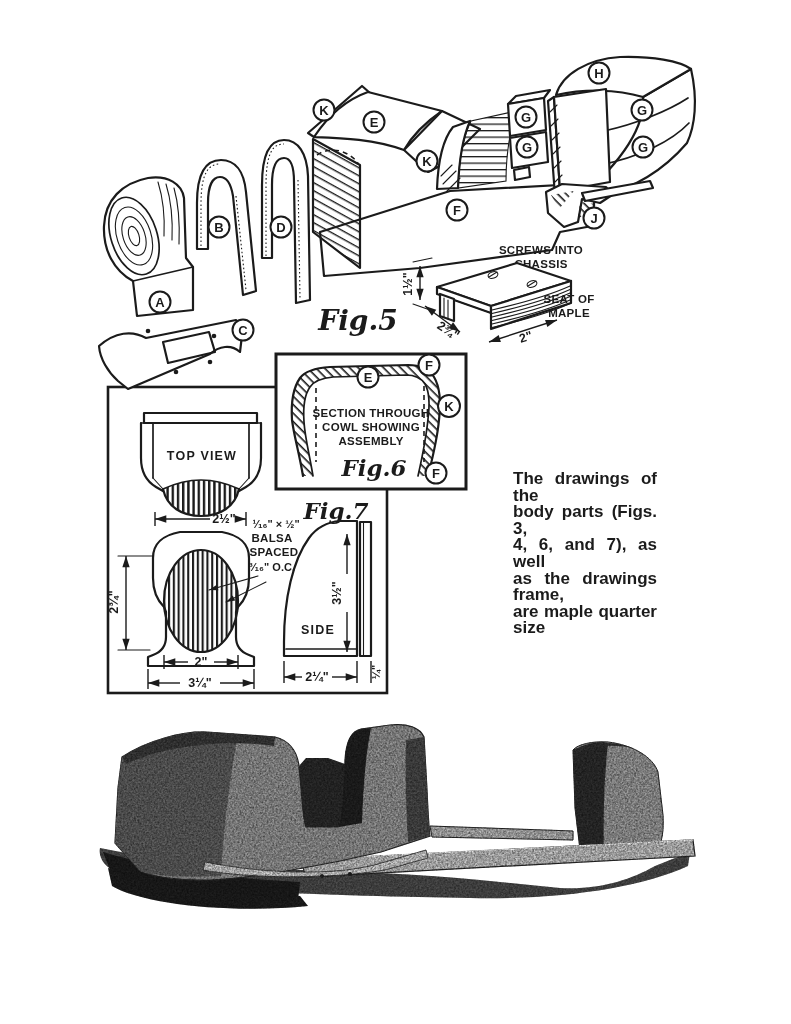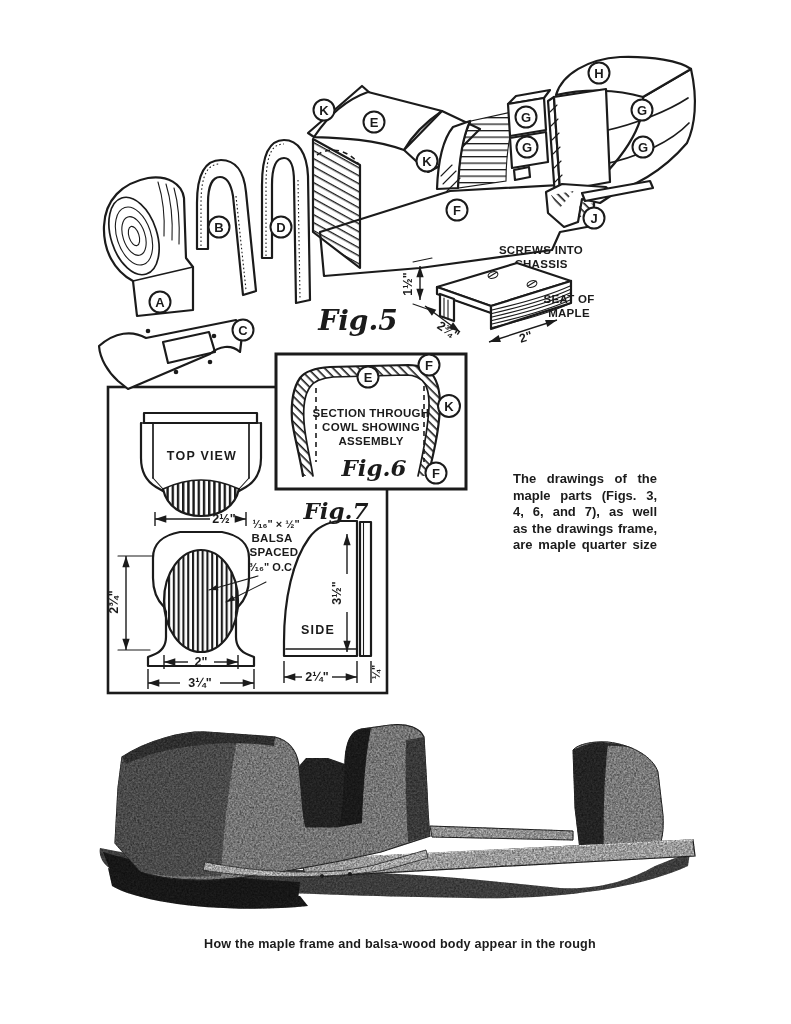--- a/index.html
+++ b/index.html
@@ -23,21 +23,21 @@
   .thin { stroke:#1b1b1b; fill:none; stroke-width:1.1; stroke-linecap:round; }
   .dimln{ stroke:#1b1b1b; fill:none; stroke-width:1.4; }
   .dash { stroke:#1b1b1b; fill:none; stroke-width:1.6; stroke-dasharray:5 4; }
   .stitch { stroke:#1b1b1b; fill:none; stroke-width:1.1; stroke-dasharray:1.6 2.4; }
   .co   { fill:#ffffff; stroke:#1b1b1b; stroke-width:2; }
   
   .note {
     position:absolute; left:513px; top:471px; width:144px;
   }
   .note .note-line {
-    font-family:"Liberation Sans",sans-serif; font-weight:bold; font-size:13px;
+    font-family:"Liberation Sans",sans-serif; font-weight:bold; font-size:17px;
     line-height:16.6px; color:#1b1b1b;
     text-align:justify; text-align-last:justify;
   }
   .caption {
     position:absolute; left:90px; top:937px; width:620px;
     font-family:"Liberation Sans",sans-serif; font-weight:bold; font-size:12.6px;
     color:#1b1b1b; text-align:center; letter-spacing:.2px;
   }
 </style>
 </head>
@@ -406,21 +406,20 @@
     <path d="M205,862 C265,874 335,876 378,864 L426,850 L428,858 L385,870 C325,880 245,878 203,870 Z" fill="#d4d4d4" stroke="#2b2b2b" stroke-width="0.8"></path>
     <circle cx="322" cy="876" r="2" fill="#222222"></circle>
     <circle cx="350" cy="874" r="2" fill="#222222"></circle>
   </g>
   <use href="#photoShapes" filter="url(#grain)" opacity="0.55"></use>
 
 </svg>
 
 <div class="note">
   <div class="note-line">The drawings of the</div>
-  <div class="note-line">maple parts (Figs. 3,</div>
+  <div class="note-line">body parts (Figs. 3,</div>
   <div class="note-line">4, 6, and 7), as well</div>
   <div class="note-line">as the drawings frame,</div>
   <div class="note-line">are maple quarter size</div>
 </div>
 
-<div class="caption">How the maple frame and balsa-wood body appear in the rough</div>
 
 </div>
 
 </body></html>

